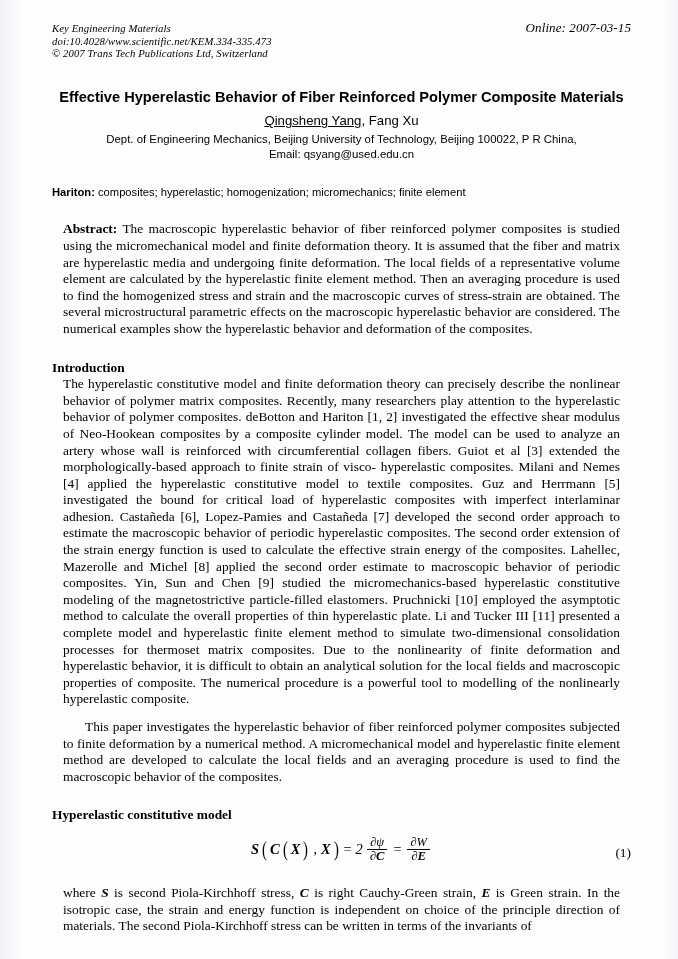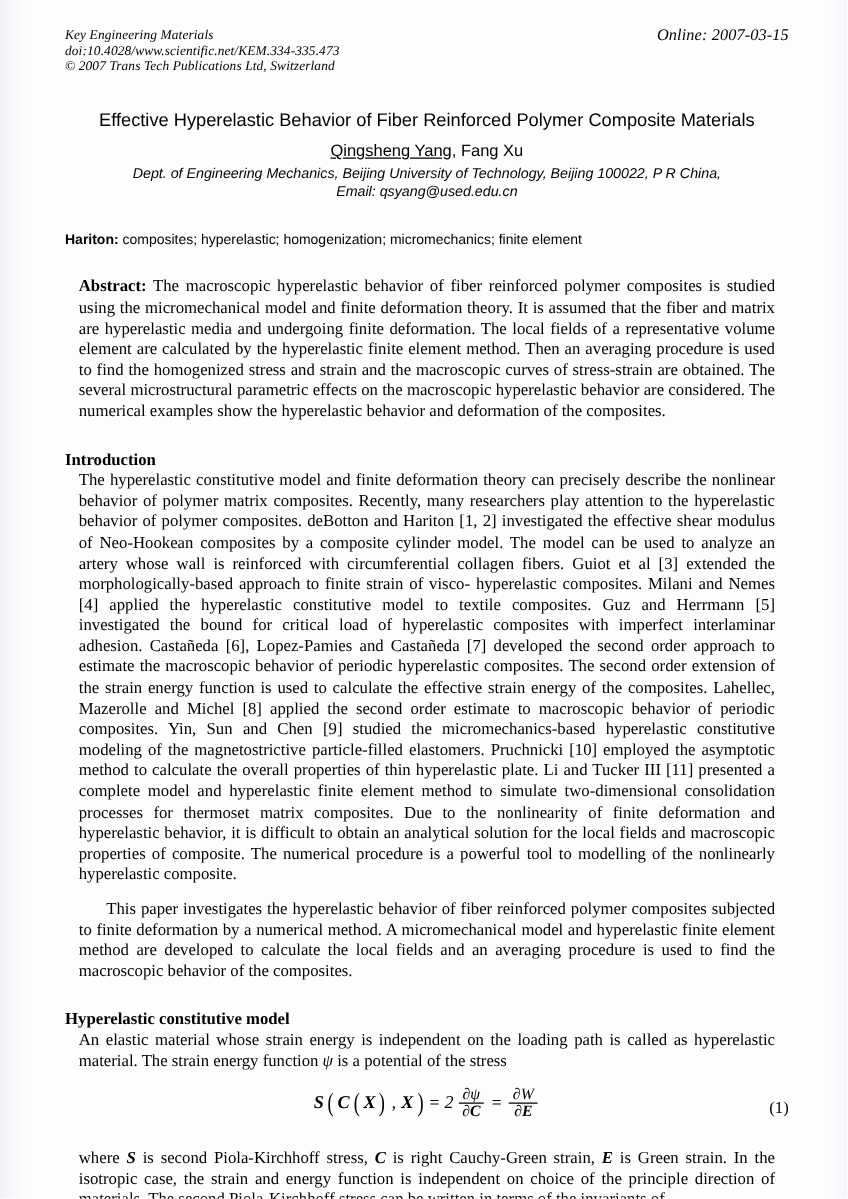--- a/index.html
+++ b/index.html
@@ -63,21 +63,21 @@
     white-space: nowrap;
   }
   .journal-header .jline {
     display: block;
     white-space: nowrap;
   }
 
   
   .title {
     font-family: "Liberation Sans", sans-serif;
-    font-weight: normal;
+    font-weight: bold;
     font-size: 14.6px;
     line-height: 18.4px;
     text-align: center;
     margin: 28px 4px 0 4px;
   }
   .authors {
     font-family: "Liberation Sans", sans-serif;
     font-size: 13.2px;
     line-height: 17px;
     text-align: center;
@@ -85,21 +85,20 @@
   }
   .authors .underline {
     text-decoration: underline;
   }
   .affiliation {
     font-family: "Liberation Sans", sans-serif;
     font-size: 11.4px;
     line-height: 14.6px;
     text-align: center;
     margin-top: 3px;
-    font-style: italic;
   }
   .affil-line { display: block; }
 
   
   .keywords {
     font-family: "Liberation Sans", sans-serif;
     font-size: 11.2px;
     line-height: 14px;
     margin-top: 24px;
     text-align: left;
@@ -229,21 +228,20 @@
     <p class="para abstract">
       <span class="ab-label">Abstract:</span>
       <span>The macroscopic hyperelastic behavior of fiber reinforced polymer composites is studied using the micromechanical model and finite deformation theory. It is assumed that the fiber and matrix are hyperelastic media and undergoing finite deformation. The local fields of a representative volume element are calculated by the hyperelastic finite element method. Then an averaging procedure is used to find the homogenized stress and strain and the macroscopic curves of stress-strain are obtained. The several microstructural parametric effects on the macroscopic hyperelastic behavior are considered. The numerical examples show the hyperelastic behavior and deformation of the composites.</span>
     </p>
 
     <div class="section-head">Introduction</div>
     <p class="para tight">The hyperelastic constitutive model and finite deformation theory can precisely describe the nonlinear behavior of polymer matrix composites. Recently, many researchers play attention to the hyperelastic behavior of polymer composites. deBotton and Hariton [1, 2] investigated the effective shear modulus of Neo-Hookean composites by a composite cylinder model. The model can be used to analyze an artery whose wall is reinforced with circumferential collagen fibers. Guiot et al [3] extended the morphologically-based approach to finite strain of visco- hyperelastic composites. Milani and Nemes [4] applied the hyperelastic constitutive model to textile composites. Guz and Herrmann [5] investigated the bound for critical load of hyperelastic composites with imperfect interlaminar adhesion. Castañeda [6], Lopez-Pamies and Castañeda [7] developed the second order approach to estimate the macroscopic behavior of periodic hyperelastic composites. The second order extension of the strain energy function is used to calculate the effective strain energy of the composites. Lahellec, Mazerolle and Michel [8] applied the second order estimate to macroscopic behavior of periodic composites. Yin, Sun and Chen [9] studied the micromechanics-based hyperelastic constitutive modeling of the magnetostrictive particle-filled elastomers. Pruchnicki [10] employed the asymptotic method to calculate the overall properties of thin hyperelastic plate. Li and Tucker III [11] presented a complete model and hyperelastic finite element method to simulate two-dimensional consolidation processes for thermoset matrix composites. Due to the nonlinearity of finite deformation and hyperelastic behavior, it is difficult to obtain an analytical solution for the local fields and macroscopic properties of composite. The numerical procedure is a powerful tool to modelling of the nonlinearly hyperelastic composite.</p>
     <p class="para indent space-before">This paper investigates the hyperelastic behavior of fiber reinforced polymer composites subjected to finite deformation by a numerical method. A micromechanical model and hyperelastic finite element method are developed to calculate the local fields and an averaging procedure is used to find the macroscopic behavior of the composites.</p>
 
     <div class="section-head">Hyperelastic constitutive model</div>
-    <p class="para tight"><span>An elastic material whose strain energy is independent on the loading path is called as hyperelastic material. The strain energy function </span><span class="sym-it">ψ</span><span> is a potential of the stress</span></p>
 
     <div class="equation-row">
       <div class="eq-center">
         <span class="eq">
           <span class="bi">S</span>
             <span class="paren">(</span>
             <span class="bi">C</span>
             <span class="paren">(</span>
             <span class="bi">X</span>
             <span class="paren">)</span>

